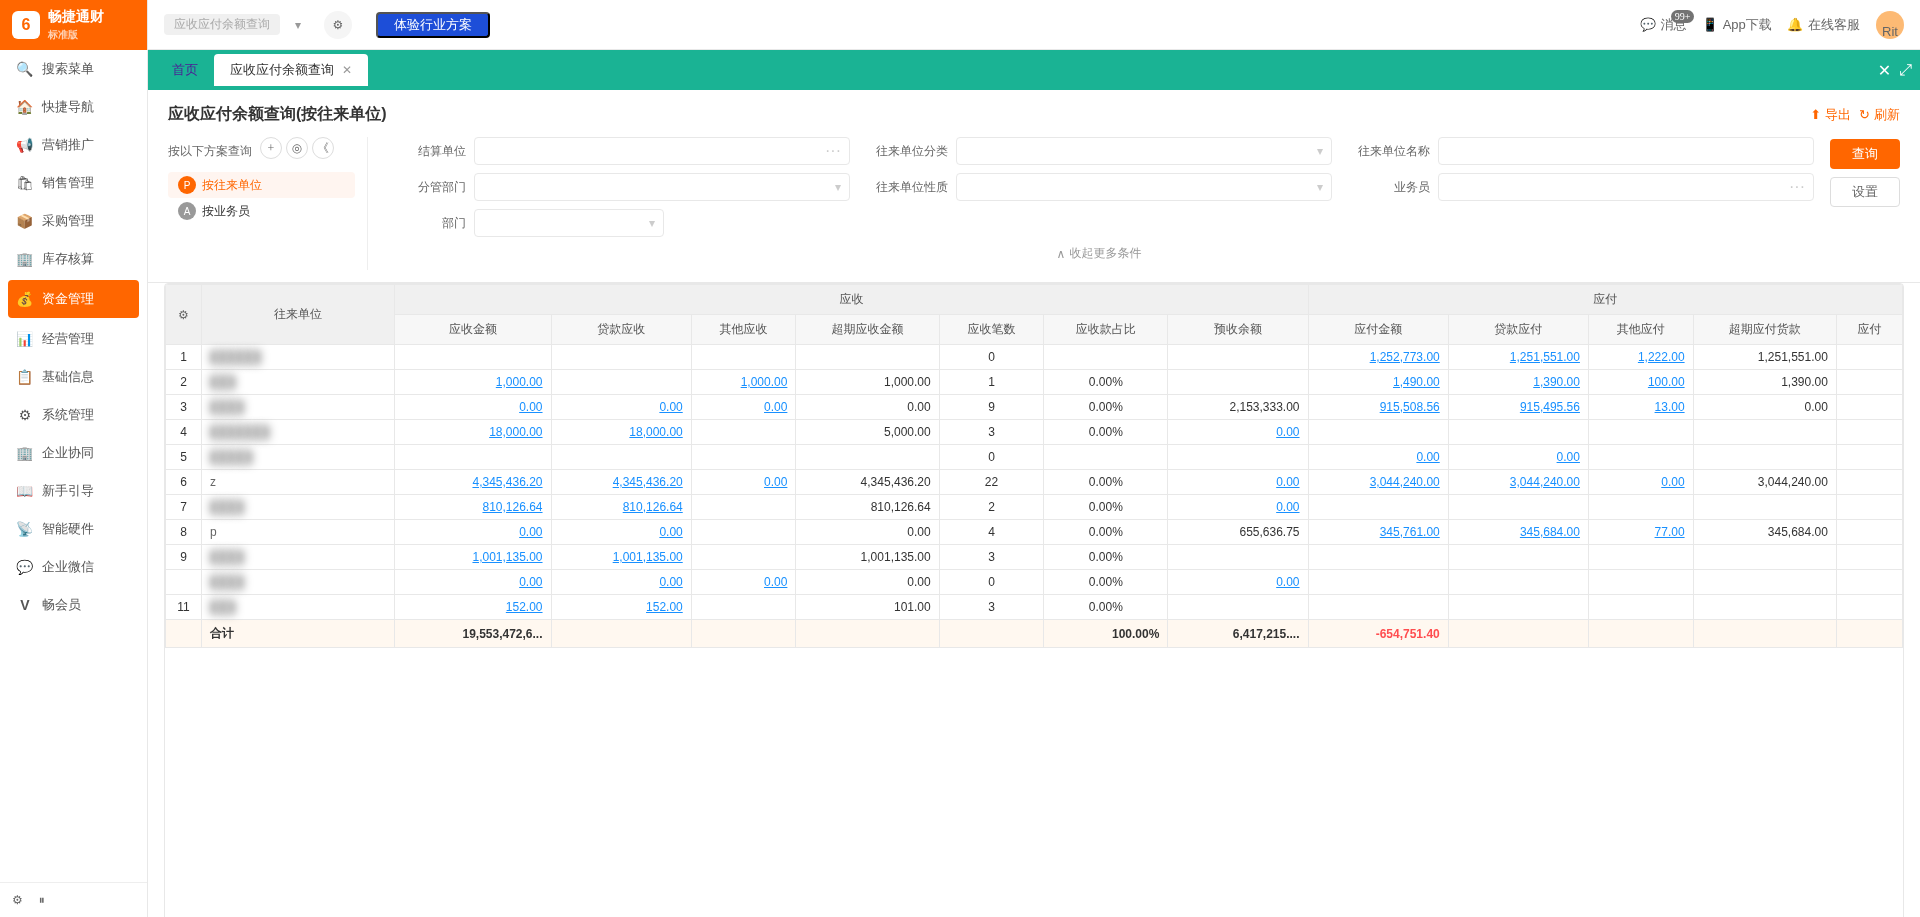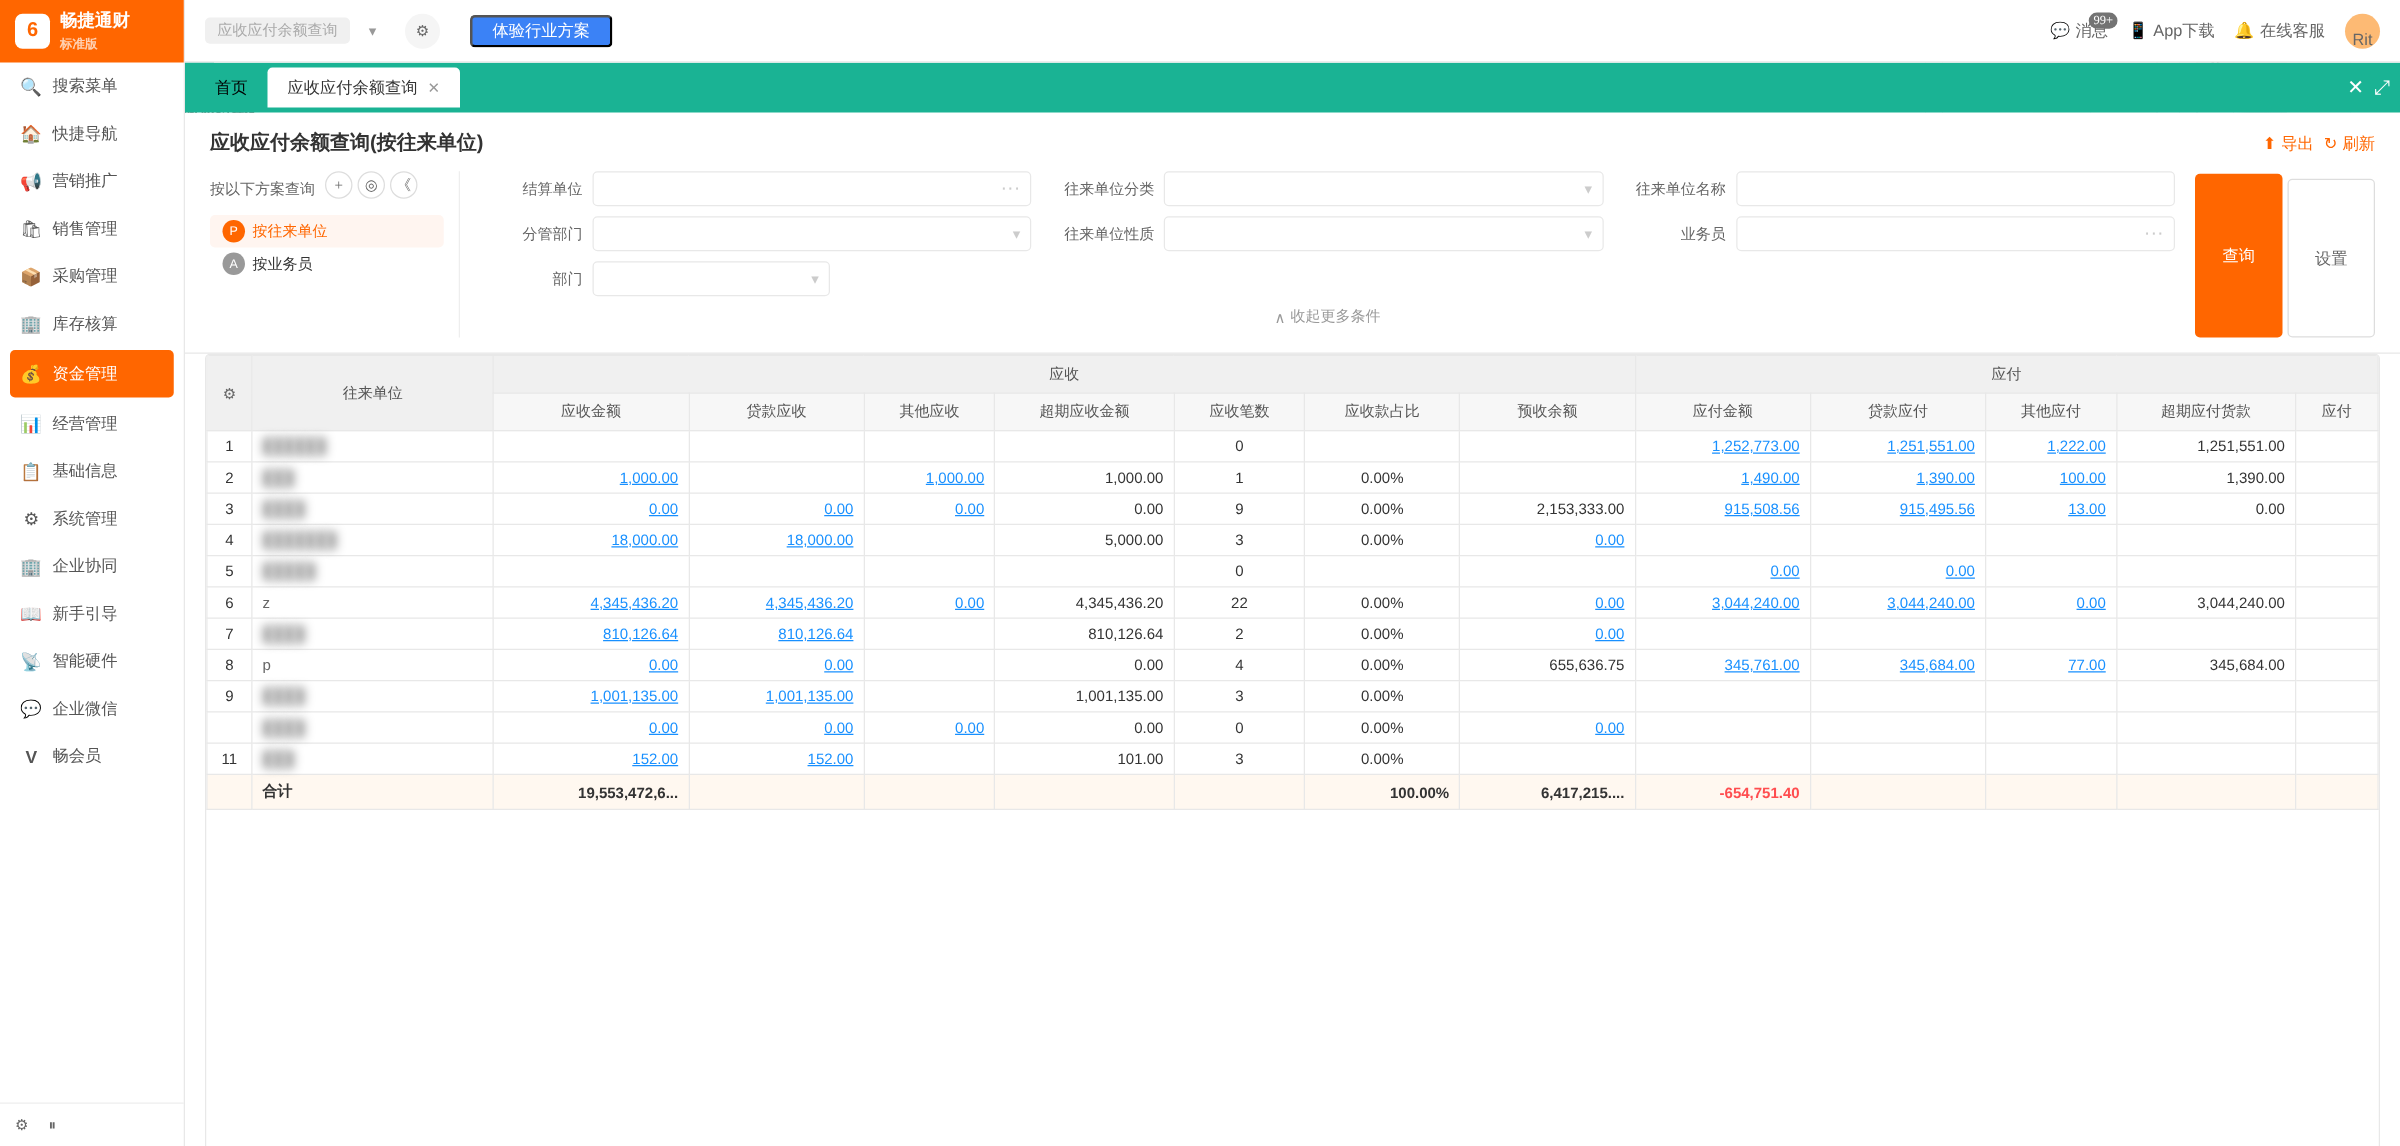--- a/index.html
+++ b/index.html
@@ -31,39 +31,39 @@
     .topbar {
       position: fixed; left: 148px; top: 0; right: 0; height: 50px;
       background: #fff; border-bottom: 1px solid #e8e8e8;
       display: flex; align-items: center; padding: 0 16px;
       z-index: 99;
     }
     .topbar-breadcrumb { display: flex; align-items: center; flex: 1; gap: 8px; }
     .topbar-title { font-size: 13px; color: #666; }
     .topbar-dropdown { width: 20px; height: 20px; display: flex; align-items: center; justify-content: center; cursor: pointer; color: #999; }
     .topbar-gear { width: 28px; height: 28px; border-radius: 50%; background: #f5f5f5; display: flex; align-items: center; justify-content: center; cursor: pointer; color: #666; margin-left: 8px; }
-    .topbar-promo { background: #3b82f6; color: #fff; padding: 2px 16px; border-radius: 4px; font-size: 13px; cursor: pointer; margin-left: 16px; }
+    .topbar-promo { background: #1d4ed8; color: #fff; padding: 2px 16px; border-radius: 4px; font-size: 13px; cursor: pointer; margin-left: 16px; }
     .topbar-right { display: flex; align-items: center; gap: 16px; }
     .topbar-msg { display: flex; align-items: center; gap: 4px; cursor: pointer; color: #666; font-size: 13px; position: relative; }
     .topbar-badge { background: #737373; color: #fff; font-size: 10px; padding: 1px 4px; border-radius: 8px; position: absolute; top: -6px; right: -8px; font-family: Liberation Serif, serif; }
     .topbar-app { display: flex; align-items: center; gap: 4px; cursor: pointer; color: #666; font-size: 13px; }
     .topbar-service { display: flex; align-items: center; gap: 4px; cursor: pointer; color: #666; font-size: 13px; }
     .topbar-user { width: 28px; height: 28px; border-radius: 50%; background: #fdba74; display: flex; align-items: flex-end; justify-content: center; cursor: pointer; font-size: 13px; color: #666; }
 
     
     .tabbar {
       position: fixed; left: 148px; top: 50px; right: 0; height: 40px;
       background: #1ab394; display: flex; align-items: center;
       z-index: 98; padding: 0 8px;
     }
     .tab-item {
       height: 32px; padding: 0 16px; display: flex; align-items: center; gap: 8px;
       cursor: pointer; border-radius: 4px 4px 0 0; font-size: 13px;
     }
-    .tab-item.home { color: #000000; text-align: center; }
+    .tab-item.home { color: #4c1d95; text-align: center; }
     .tab-item.active { background: #fff; color: #333; }
     .tab-close { cursor: pointer; color: #999; font-size: 12px; }
     .tabbar-right { margin-left: auto; display: flex; align-items: center; gap: 8px; }
     .tabbar-btn { color: #fff; cursor: pointer; font-size: 16px; }
 
     
     .main-content {
       position: fixed; left: 148px; top: 90px; right: 0; bottom: 0;
       background: #fff; overflow: hidden;
     }
@@ -115,21 +115,21 @@
     }
 
     .btn-query {
       background: #ff6600; color: #fff; border: none; border-radius: 4px;
       padding: 6px 20px; font-size: 13px; cursor: pointer; display: block; width: 70px; text-align: center;
     }
     .btn-setting {
       background: #fff; color: #666; border: 1px solid #ddd; border-radius: 4px;
       padding: 5px 16px; font-size: 13px; cursor: pointer; display: block; width: 70px; text-align: center; margin-top: 4px;
     }
-    .filter-action-col { display: flex; flex-direction: row; gap: 4px; padding-left: 16px; }
+    .filter-action-col { display: flex; flex-direction: column; gap: 4px; padding-left: 16px; }
     .data-table {
       width: 100%; border-collapse: collapse; font-size: 12px;
     }
     .data-table th {
       background: #f7f7f7; border: 1px solid #e8e8e8; padding: 6px 8px;
       text-align: center; color: #555; font-weight: normal; white-space: nowrap;
     }
     .data-table td {
       border: 1px solid #e8e8e8; padding: 5px 8px;
       text-align: center; color: #333; white-space: nowrap;

